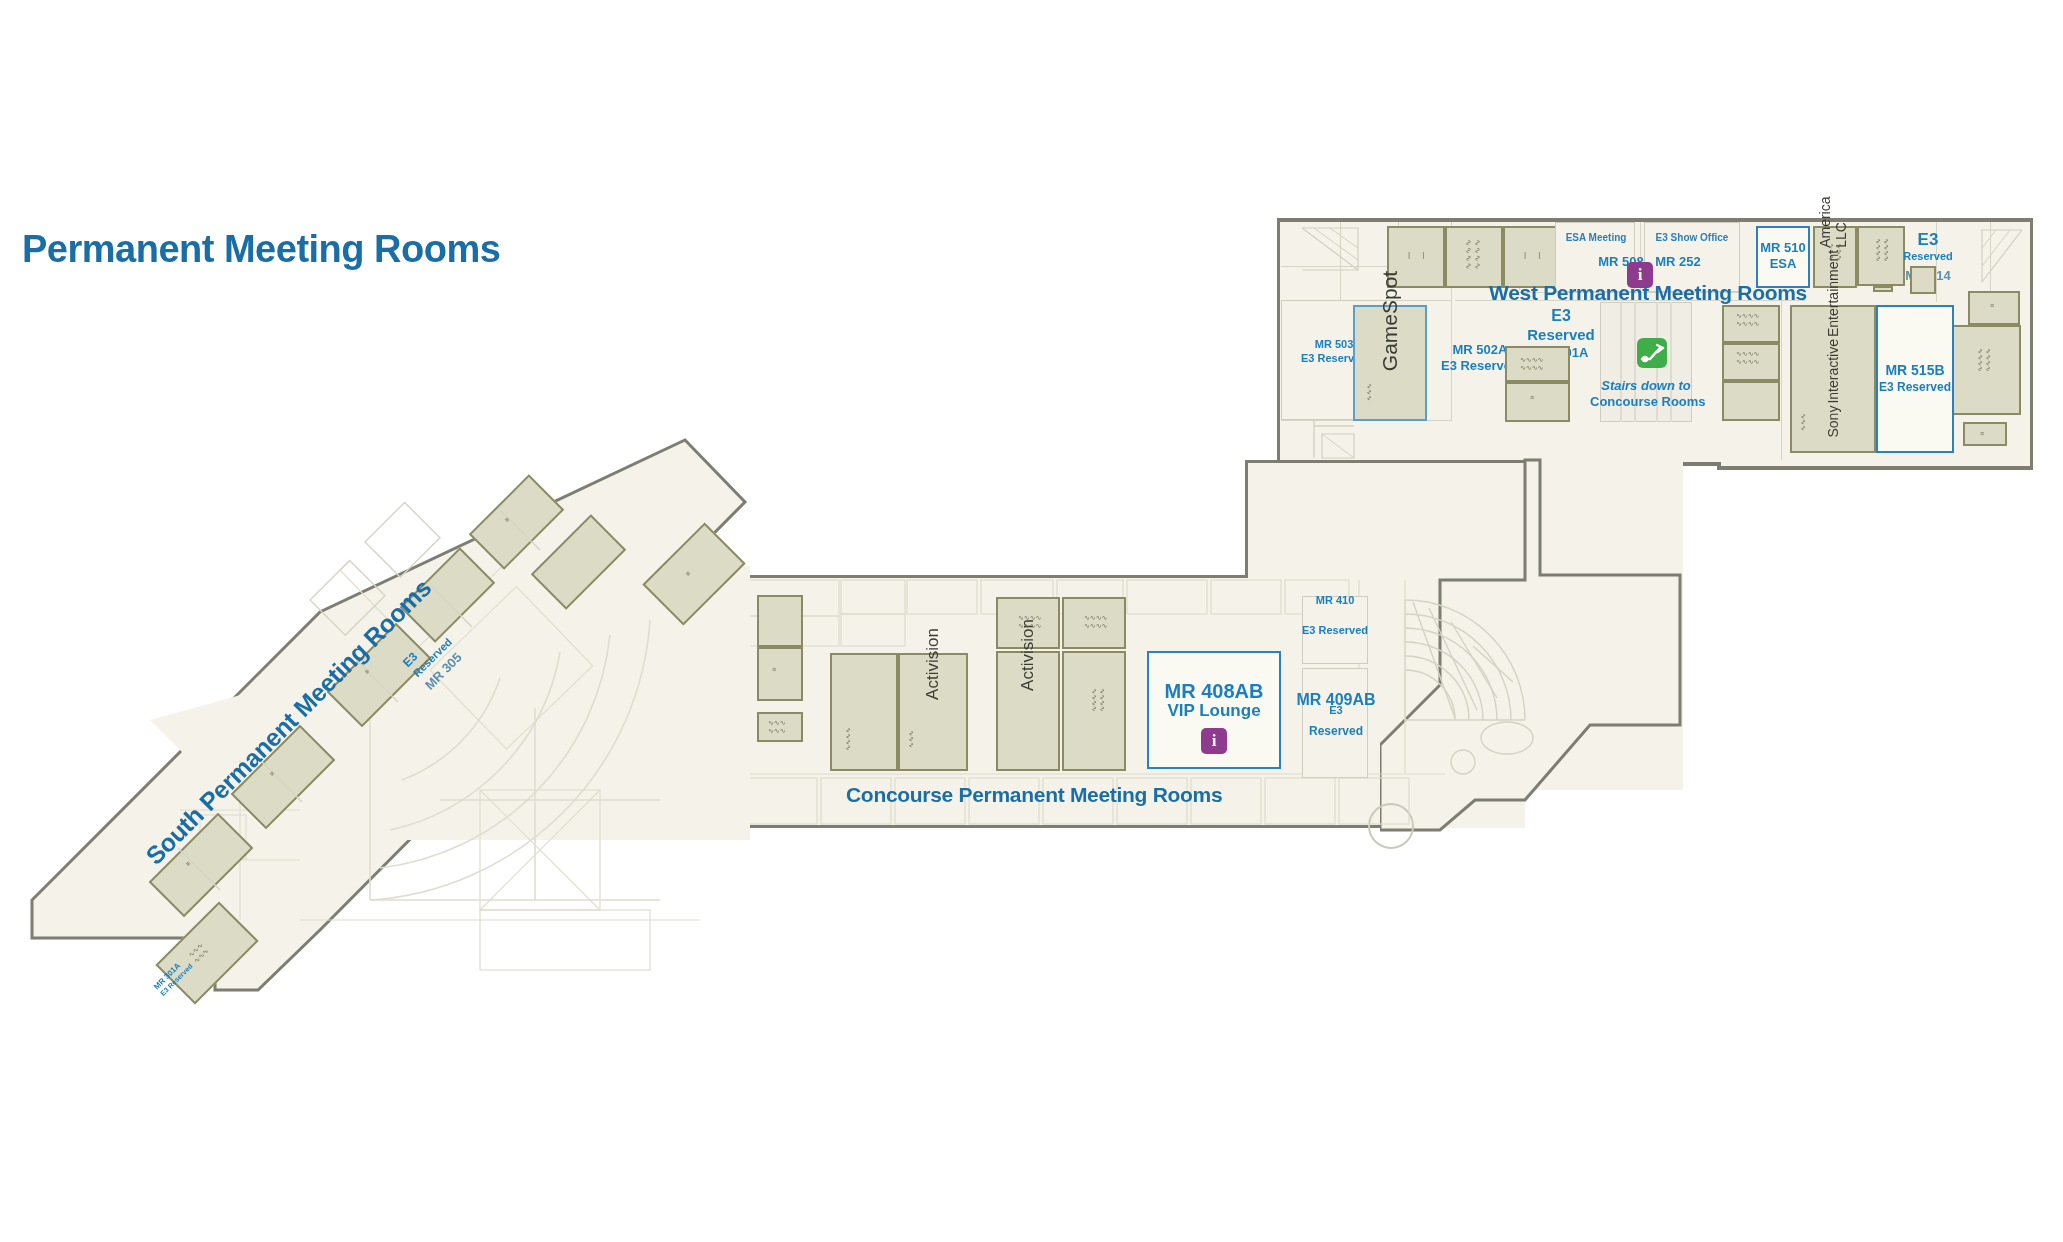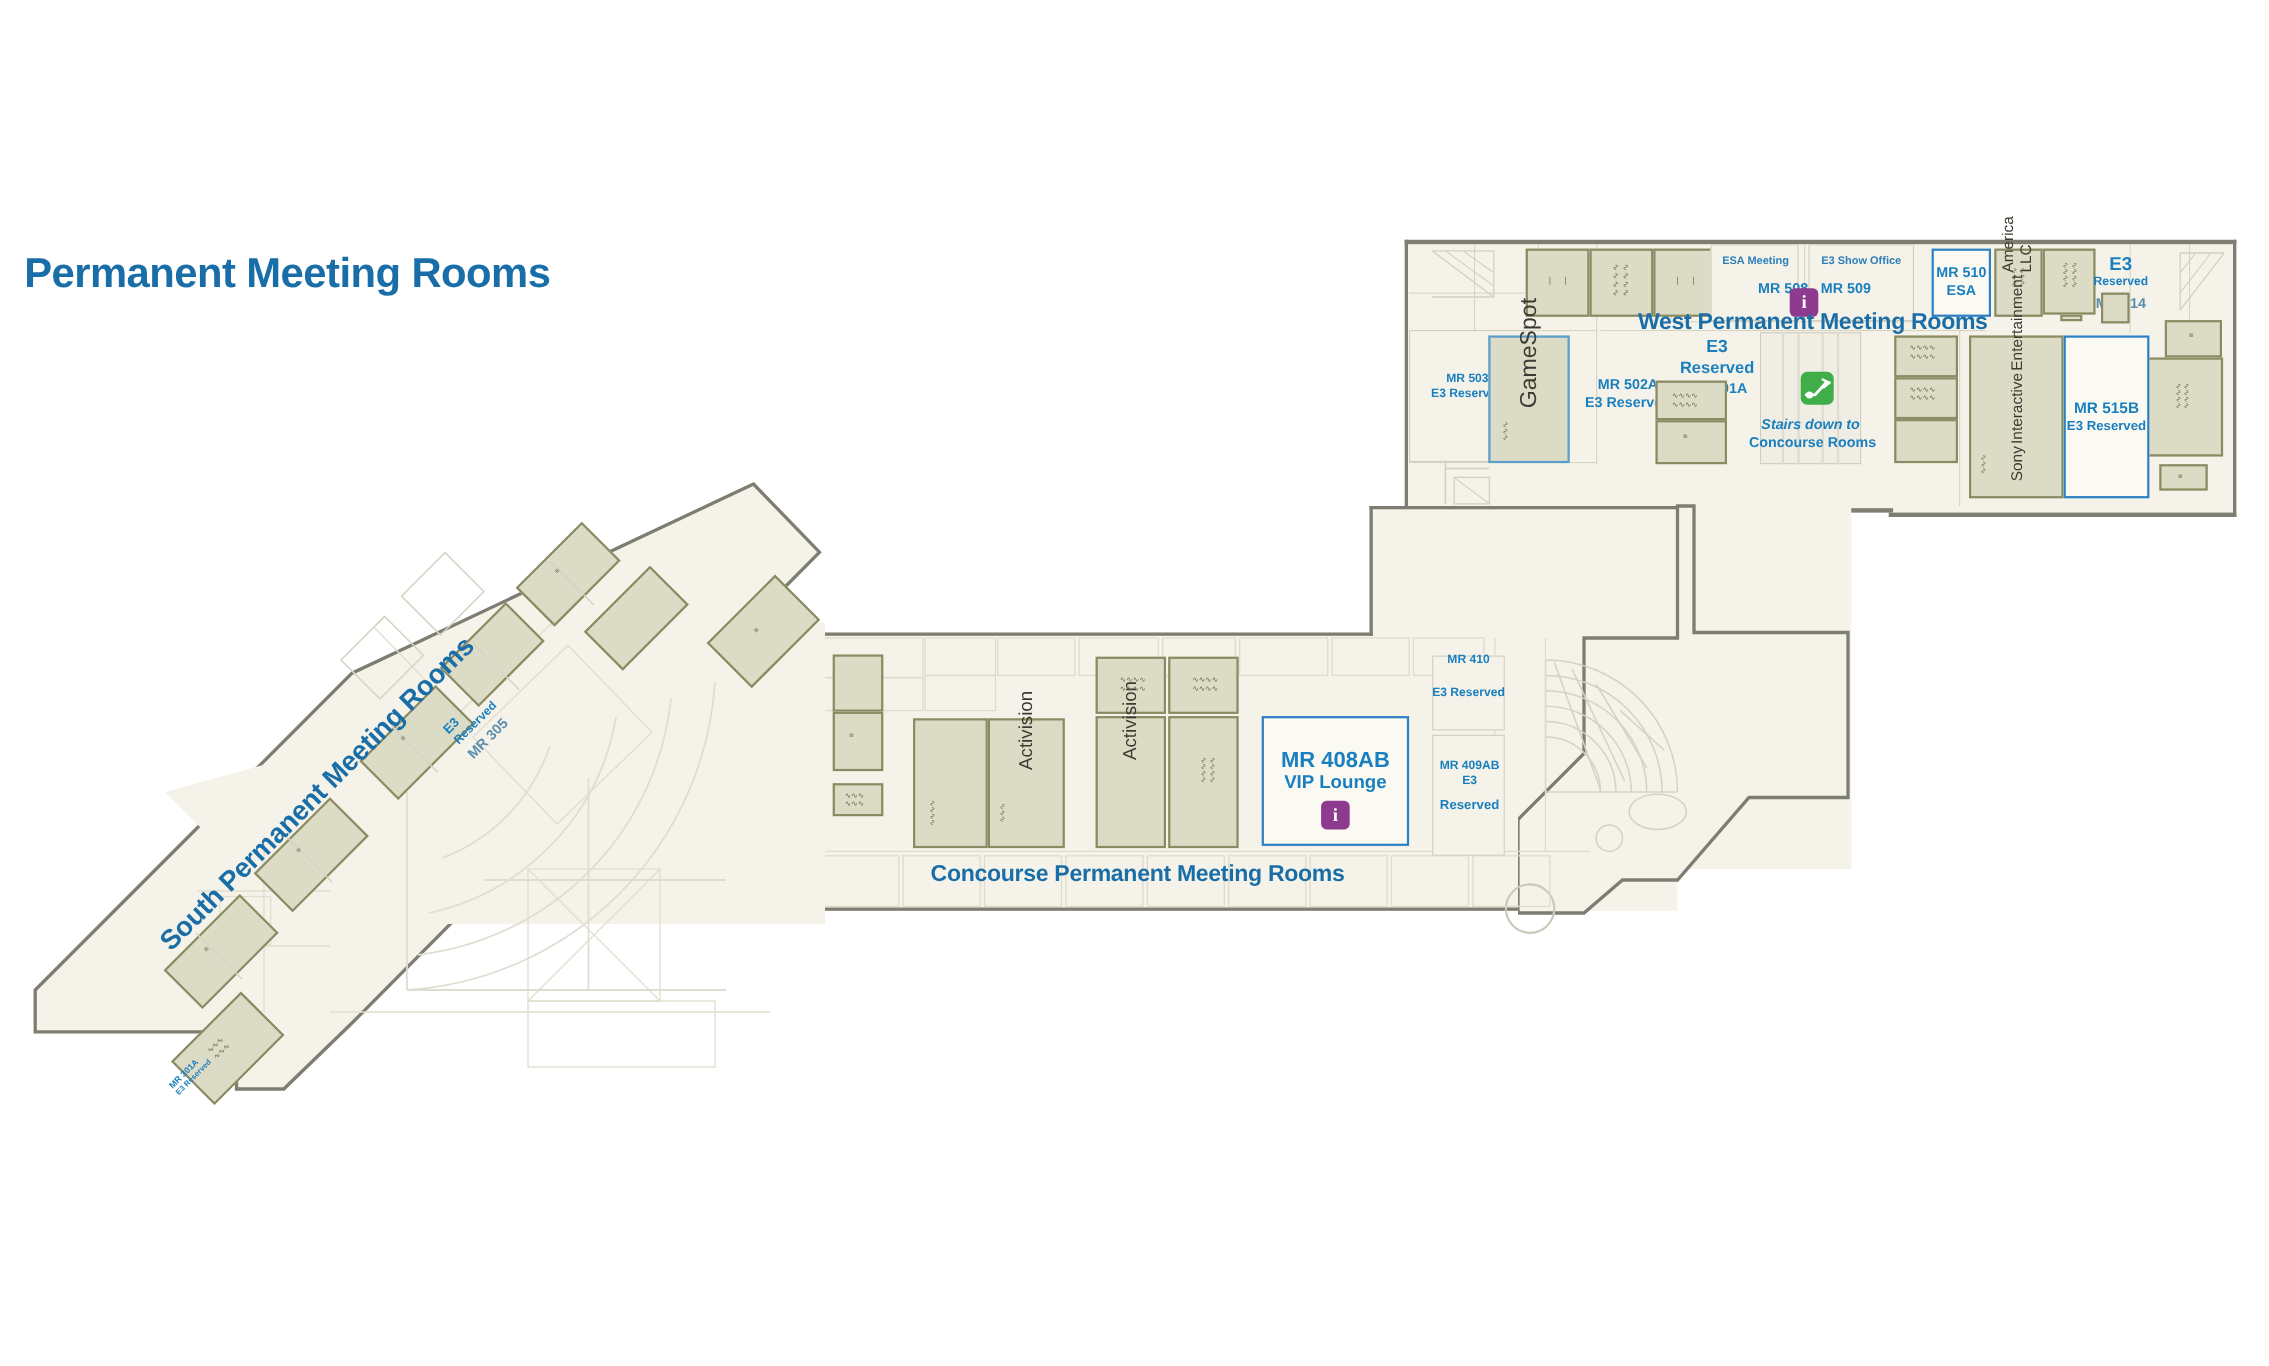--- a/index.html
+++ b/index.html
@@ -98,21 +98,21 @@
     <div class="roomname rot90" style="left:1458px;top:246px;font-size:8px;color:#6e6e55;transform:rotate(90deg);letter-spacing:1px;">∿∿∿∿<br>∿∿∿∿</div>
     <div class="roomname" style="left:1524px;top:250px;font-size:8px;color:#6e6e55;letter-spacing:5px;">| |</div>
     <div class="roomname" style="left:1578px;top:244px;font-size:7px;color:#6e6e55;">≡</div>
 
     <div class="room-lite" style="left:1555px;top:222px;width:80px;height:70px;"></div>
     <div class="lbl" style="left:1560px;top:232px;width:72px;font-size:10px;color:#2c7fb8;">ESA Meeting</div>
     <div class="lbl" style="left:1555px;top:254px;width:70px;font-size:13px;margin-left:31px;">MR 508</div>
 
     <div class="room-lite" style="left:1644px;top:222px;width:96px;height:70px;"></div>
     <div class="lbl" style="left:1644px;top:232px;width:96px;font-size:10px;color:#2c7fb8;">E3 Show Office</div>
-    <div class="lbl" style="left:1643px;top:254px;width:70px;font-size:13px;">MR 509</div>
+    <div class="lbl" style="left:1643px;top:254px;width:70px;font-size:13px;">MR 252</div>
 
     <div class="room-sel" style="left:1756px;top:226px;width:54px;height:62px;"></div>
     <div class="lbl" style="left:1756px;top:240px;width:54px;font-size:13px;">MR 510</div>
     <div class="lbl" style="left:1756px;top:256px;width:54px;font-size:13px;">ESA</div>
 
     <div class="room" style="left:1813px;top:226px;width:44px;height:62px;"></div>
     <div class="room" style="left:1857px;top:226px;width:48px;height:60px;"></div>
     <div class="room" style="left:1873px;top:286px;width:20px;height:6px;"></div>
     <div class="roomname rot90" style="left:1826px;top:244px;font-size:7px;color:#6e6e55;transform:rotate(90deg);">∿∿∿<br>∿∿∿</div>
     <div class="roomname rot90" style="left:1870px;top:242px;font-size:7px;color:#6e6e55;transform:rotate(90deg);">∿∿∿∿<br>∿∿∿∿</div>
@@ -284,21 +284,21 @@
     <div class="room-sel" style="left:1147px;top:651px;width:134px;height:118px;"></div>
     <div class="lbl" style="left:1147px;top:679px;width:134px;font-size:20px;">MR 408AB</div>
     <div class="lbl" style="left:1147px;top:701px;width:134px;font-size:17px;">VIP Lounge</div>
     <div class="info-icon" style="left:1201px;top:728px;">i</div>
 
     <div class="room-lite" style="left:1302px;top:596px;width:66px;height:68px;"></div>
     <div class="lbl" style="left:1296px;top:594px;width:78px;font-size:11px;text-align:center;">MR 410</div>
     <div class="lbl" style="left:1296px;top:624px;width:78px;font-size:11px;">E3 Reserved</div>
 
     <div class="room-lite" style="left:1302px;top:668px;width:66px;height:110px;"></div>
-    <div class="lbl" style="left:1290px;top:690px;width:92px;font-size:11px;">MR 409AB</div>
+    <div class="lbl" style="left:1290px;top:690px;width:92px;font-size:16px;">MR 409AB</div>
     <div class="lbl" style="left:1290px;top:704px;width:92px;font-size:11px;">E3</div>
     <div class="lbl" style="left:1290px;top:724px;width:92px;font-size:12px;">Reserved</div>
 
     <div class="zone-title" style="left:846px;top:783px;font-size:21px;">Concourse Permanent Meeting Rooms</div>
   </div>
 
   <div>
 
     <svg style="position:absolute;left:20px;top:430px;" width="740" height="660">
       <polygon points="665,10 725,72 300,500 300,500 238,560 238,560 195,560 195,508 12,508 12,470 300,182" fill="#f5f3e9" stroke="#7d7d72" stroke-width="3"></polygon>

